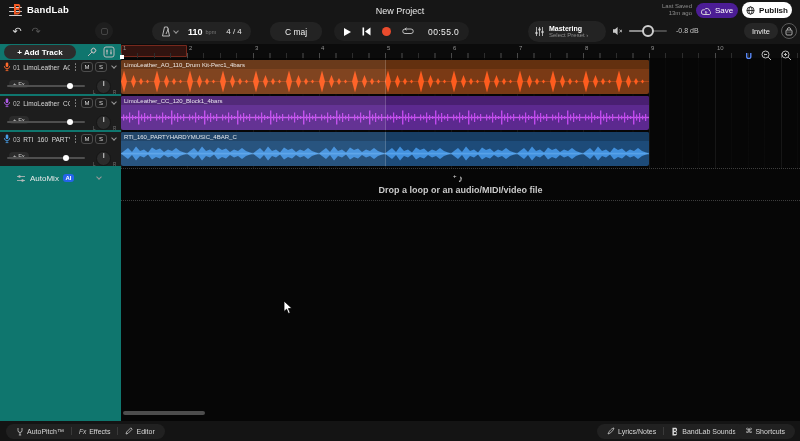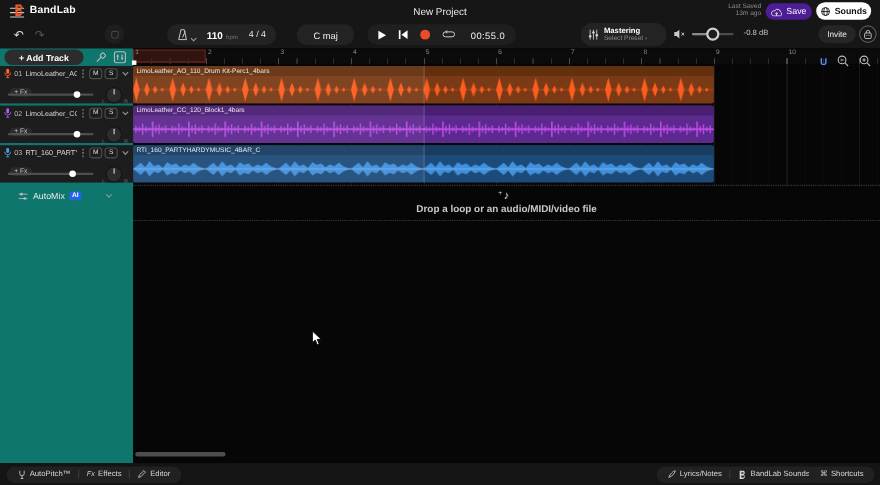--- a/index.html
+++ b/index.html
@@ -20,21 +20,21 @@
   .save-btn { position:absolute; right:62px; top:3px; width:42px; height:15px; background:#4c1d95; color:#fff; font-size:8px;}
   .publish-btn { position:absolute; right:8px; top:2px; width:50px; height:16px; background:#ffffff; color:#111; font-size:8px; font-weight:bold;}
 
   .icon-btn { position:absolute; display:flex; align-items:center; justify-content:center; cursor:pointer; border-radius:4px;}
   .undo-btn { left:8px; top:23px; width:18px; height:17px; color:#ddd; font-size:11px;}
   .redo-btn { left:27px; top:23px; width:18px; height:17px; color:#555; font-size:11px;}
   .grid-btn { left:95px; top:22px; width:18px; height:18px; border-radius:50%; background:#1e1e1e;}
   .grid-glyph { width:7px; height:7px; border:1px solid #454545; border-radius:2px;}
 
   .tempo-group { position:absolute; left:152px; top:22px; height:19px; background:#232323; border-radius:10px; display:flex; align-items:center; padding:0 9px; gap:10px;}
-  .seg { display:flex; align-items:flex-end; gap:3px; cursor:pointer;}
+  .seg { display:flex; align-items:center; gap:3px; cursor:pointer;}
   .tempo-num { font-size:9px; font-weight:bold; color:#fff;}
   .tempo-unit { font-size:5.5px; color:#777;}
   .timesig { font-size:8px; color:#e5e5e5;}
   .key-pill { position:absolute; left:270px; top:22px; width:52px; height:19px; background:#232323; font-size:8.5px; color:#eee;}
   .chev { width:4px; height:4px; border-right:1.2px solid #999; border-bottom:1.2px solid #999; transform:rotate(45deg); display:inline-block; margin-top:-2px;}
 
   .transport { position:absolute; left:334px; top:22px; height:19px; background:#1f1f1f; border-radius:10px; display:flex; align-items:center; padding:0 10px; gap:11px;}
   .play-tri { width:0; height:0; border-left:7px solid #fff; border-top:4.5px solid transparent; border-bottom:4.5px solid transparent; cursor:pointer;}
   .rec-dot { width:9px; height:9px; border-radius:50%; background:#ea4b2d; cursor:pointer;}
   .time-display { font-size:8.5px; color:#f0f0f0; letter-spacing:.4px; margin-left:3px;}
@@ -184,21 +184,21 @@
       </svg>
       <span>Save</span>
     </div>
 
     <div class="pill publish-btn">
       <svg width="9" height="9" viewBox="0 0 10 10">
         <circle cx="5" cy="5" r="4" fill="none" stroke="#111" stroke-width=".9"></circle>
         <ellipse cx="5" cy="5" rx="1.8" ry="4" fill="none" stroke="#111" stroke-width=".9"></ellipse>
         <path d="M1 5 h8" stroke="#111" stroke-width=".9"></path>
       </svg>
-      <span>Sounds</span>
+      <span>Publish</span>
     </div>
 
     <div class="icon-btn undo-btn">↶</div>
     <div class="icon-btn redo-btn">↷</div>
     <div class="icon-btn grid-btn">
         <span class="grid-glyph"></span>
       </div>
 
     <div class="tempo-group">
       <span class="seg">

